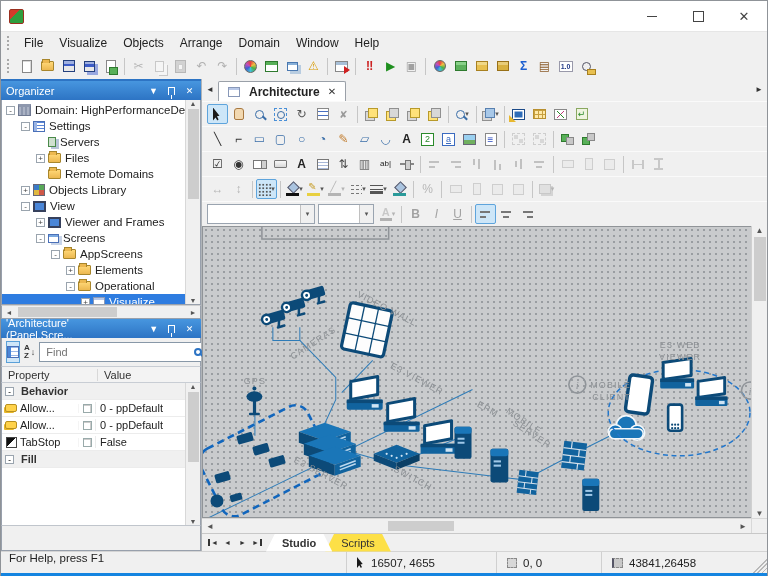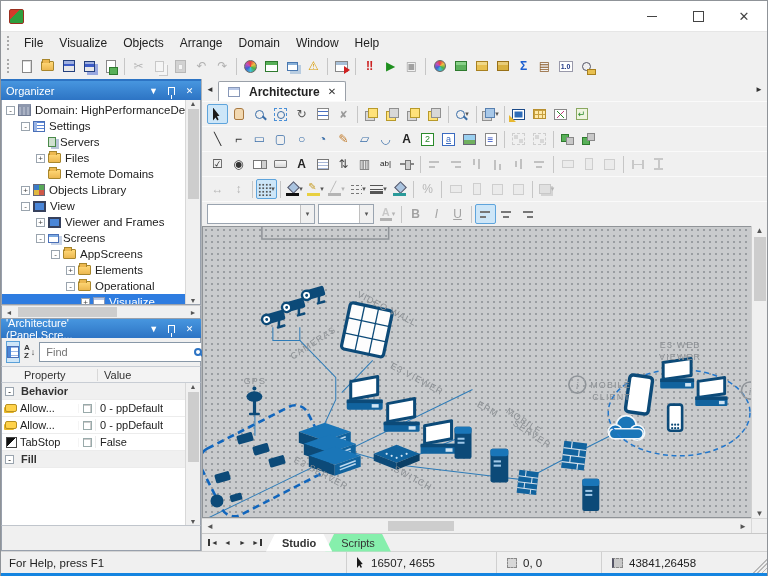--- a/index.html
+++ b/index.html
@@ -171,21 +171,21 @@
   .pbtn{width:24px;height:22px;border:1px solid transparent;display:flex;align-items:center;justify-content:center}
   .pbtn.on{background:#cfe6f8;border-color:#5aa0d8}
   .catico{width:12px;height:12px;border:1px solid #4a70b8;background:linear-gradient(#9ab8e8 1px,transparent 1px);background-size:100% 4px;background-color:#fff;box-shadow:inset 3px 0 0 #4a86d8}
   .azico{font-size:8px;font-weight:bold;color:#333;line-height:1;display:flex;align-items:center}
   .azico .ar{font-size:9px;margin-left:1px}
   .findbox{flex:1;height:20px;border:1px solid #8898a8;background:#fff;display:flex;align-items:center;padding:0 4px;gap:4px}
   .findbox input{border:none;outline:none;flex:1;font-size:11px;min-width:20px;font-family:inherit;color:#333;background:transparent}
   .magblue{width:8px;height:8px;border:2px solid #2d74c4;border-radius:50%;position:relative;flex:none;margin-right:2px}
   .magblue::after{content:"";position:absolute;width:5px;height:2px;background:#2d74c4;right:-4px;bottom:-2px;transform:rotate(45deg)}
   .pcols{height:17px;background:#f3f3f3;border:1px solid #98a0ac;border-top:1px solid #c8cdd4;border-bottom:1px solid #c8cdd4;display:flex;align-items:center;font-size:11px;color:#333;flex:none}
-  .pcols .c1{width:96px;padding-left:22px;border-right:1px solid #d8d8d8}
+  .pcols .c1{width:96px;padding-left:6px;border-right:1px solid #d8d8d8}
   .pcols .c2{padding-left:6px}
   .pgrid{height:142px;background:#fff;border-left:1px solid #98a0ac;border-right:1px solid #98a0ac;position:relative;overflow:hidden;padding-right:15px;flex:none}
   .prow{height:17px;display:flex;align-items:center;border-bottom:1px solid #ececec;font-size:11px}
   .prow.cat{background:#f0f0f0;font-weight:bold;color:#333}
   .prow .picon{width:18px;display:flex;justify-content:center;flex:none}
   .prow .pname{width:58px;overflow:hidden;white-space:nowrap;flex:none;color:#222}
   .prow .pmini{width:17px;display:flex;justify-content:center;flex:none;border-left:1px solid #f4f4f4}
   .prow .pval{flex:1;display:flex;align-items:center;gap:4px;overflow:hidden;white-space:nowrap;border-left:1px solid #ececec;padding-left:4px}
   .p-link{width:12px;height:8px;background:#ffd24a;border:1px solid #b8901f;border-radius:2px;box-shadow:-2px 2px 0 -1px #e8b82a}
   .p-bw{width:11px;height:11px;background:linear-gradient(135deg,#111 0 50%,#fff 50%);border:1px solid #444}
@@ -216,25 +216,25 @@
   .chscroll{height:15px;background:#f0f0f0;border-top:1px solid #d8d8d8;display:flex;align-items:center;font-size:8px;color:#555;flex:none}
   .chscroll .arr{width:16px;text-align:center;flex:none}
   .ch-track{flex:1;height:100%;position:relative}
   .ch-thumb{position:absolute;left:170px;top:2px;bottom:2px;width:66px;background:#cdcdcd}
   .ch-corner{width:16px;height:100%;background:#f0f0f0;border-left:1px solid #d8d8d8;flex:none}
 
   .sheetbar{height:18px;background:#f0f0f0;border-top:1px solid #c8c8c8;display:flex;align-items:center;padding-left:3px;font-size:11px;flex:none}
   .navb{width:15px;height:14px;display:flex;align-items:center;justify-content:center;font-size:7px;color:#333}
   .navb .bar{width:2px;height:7px;background:#333;margin:0 1px}
   .stabs{display:flex;margin-left:8px;height:18px}
-  .stab{height:18px;display:flex;align-items:center;padding:0 16px;background:#86efac;clip-path:polygon(9px 0,calc(100% - 9px) 0,100% 100%,0 100%);margin-left:-7px;color:#333}
+  .stab{height:18px;display:flex;align-items:center;padding:0 16px;background:#fde047;clip-path:polygon(9px 0,calc(100% - 9px) 0,100% 100%,0 100%);margin-left:-7px;color:#333}
   .stab.active{background:#fff;font-weight:bold;z-index:2}
 
   
-  .statusbar{height:22px;background:#f0f0f0;border-top:1px solid #d4d4d4;display:flex;align-items:center;font-size:11.5px;color:#222;flex:none}
+  .statusbar{height:22px;background:#f0f0f0;border-top:1px solid #d4d4d4;display:flex;align-items:flex-start;font-size:11.5px;color:#222;flex:none}
   .s-help{flex:1;padding-left:8px}
   .sseg{border-left:1px solid #d0d0d0;height:100%;display:flex;align-items:center;gap:6px;padding:0 10px}
   .s-pos{width:150px}.s-origin{width:105px}.s-size{width:150px}
   .scur{width:8px;height:11px;background:#1a1a1a;clip-path:polygon(0 0,0 100%,28% 76%,48% 100%,62% 92%,44% 68%,72% 64%);flex:none}
   .ssel{width:10px;height:10px;border:1px dashed #888;background:#d8d8d8;flex:none}
   .sdim{width:11px;height:10px;border:1px dashed #888;background:#c8c8c8;border-left:2px solid #556;flex:none}
   .sgrip{width:16px;height:100%;background:
     linear-gradient(135deg,transparent 0 60%,#b8b8b8 60% 65%,transparent 65% 72%,#b8b8b8 72% 77%,transparent 77% 84%,#b8b8b8 84% 89%,transparent 89%)}
   .bluestrip{height:3px;background:#1484e0;flex:none}
 </style>

